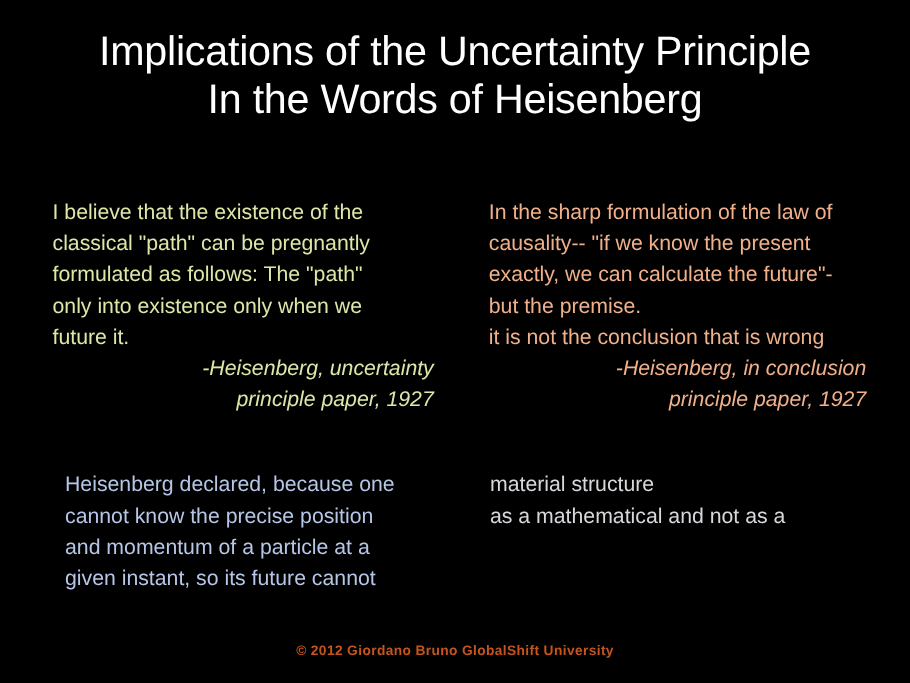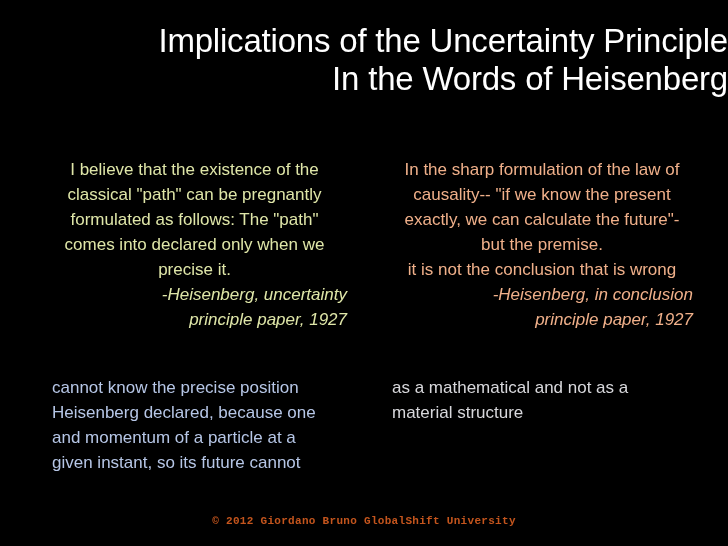--- a/index.html
+++ b/index.html
@@ -18,21 +18,21 @@
     background: #000000;
     overflow: hidden;
   }
 
   
   #title-block {
     position: absolute;
     left: 0;
     top: 22px;
     width: 728px;
-    text-align: right;
+    text-align: center;
     color: #ffffff;
     font-size: 33px;
     line-height: 38px;
     font-weight: 400;
     letter-spacing: -0.2px;
   }
   #title-block .title-line {
     display: block;
     white-space: nowrap;
   }
@@ -41,21 +41,21 @@
   .quote-col {
     position: absolute;
     font-size: 17px;
     line-height: 25px;
     font-weight: 400;
   }
   .quote-body {
     display: block;
     text-align: left;
   }
-  .quote-body .ln { display: block; white-space: nowrap; text-align: center; }
+  .quote-body .ln { display: block; white-space: nowrap; }
 
   .attrib {
     display: block;
     text-align: right;
     font-style: italic;
     margin-top: 0px;
   }
   .attrib .ln { display: block; white-space: nowrap; }
 
   
@@ -98,40 +98,39 @@
   #footer {
     position: absolute;
     left: 0;
     top: 515px;
     width: 728px;
     text-align: center;
     color: #c4551d;
     font-size: 11px;
     font-weight: bold;
     letter-spacing: 0.3px;
-    font-family: Liberation Mono, monospace;
   }
 </style>
 </head>
 <body>
 
 <div id="slide">
 
   <div id="title-block">
     <span class="title-line">Implications of the Uncertainty Principle</span>
     <span class="title-line">In the Words of Heisenberg</span>
   </div>
 
   <div class="quote-col" id="quote-top-left">
     <span class="quote-body">
       <span class="ln">I believe that the existence of the</span>
       <span class="ln">classical "path" can be pregnantly</span>
       <span class="ln">formulated as follows: The "path"</span>
-      <span class="ln">comes into declared only when we</span>
-      <span class="ln">precise it.</span>
+      <span class="ln">only into existence only when we</span>
+      <span class="ln">future it.</span>
     </span>
     <span class="attrib">
       <span class="ln">-Heisenberg, uncertainty</span>
       <span class="ln">principle paper, 1927</span>
     </span>
   </div>
 
   <div class="quote-col" id="quote-top-right">
     <span class="quote-body">
       <span class="ln">In the sharp formulation of the law of</span>
@@ -141,29 +140,29 @@
       <span class="ln">it is not the conclusion that is wrong</span>
     </span>
     <span class="attrib">
       <span class="ln">-Heisenberg, in conclusion</span>
       <span class="ln">principle paper, 1927</span>
     </span>
   </div>
 
   <div id="note-bottom-left">
     <span class="note-body">
+      <span class="ln">Heisenberg declared, because one</span>
       <span class="ln">cannot know the precise position</span>
-      <span class="ln">Heisenberg declared, because one</span>
       <span class="ln">and momentum of a particle at a</span>
       <span class="ln">given instant, so its future cannot</span>
     </span>
   </div>
 
   <div id="note-bottom-right">
     <span class="note-body">
+      <span class="ln">material structure</span>
       <span class="ln">as a mathematical and not as a</span>
-      <span class="ln">material structure</span>
     </span>
   </div>
 
   <div id="footer">© 2012 Giordano Bruno GlobalShift University</div>
 
 </div>
 
 </body></html>

